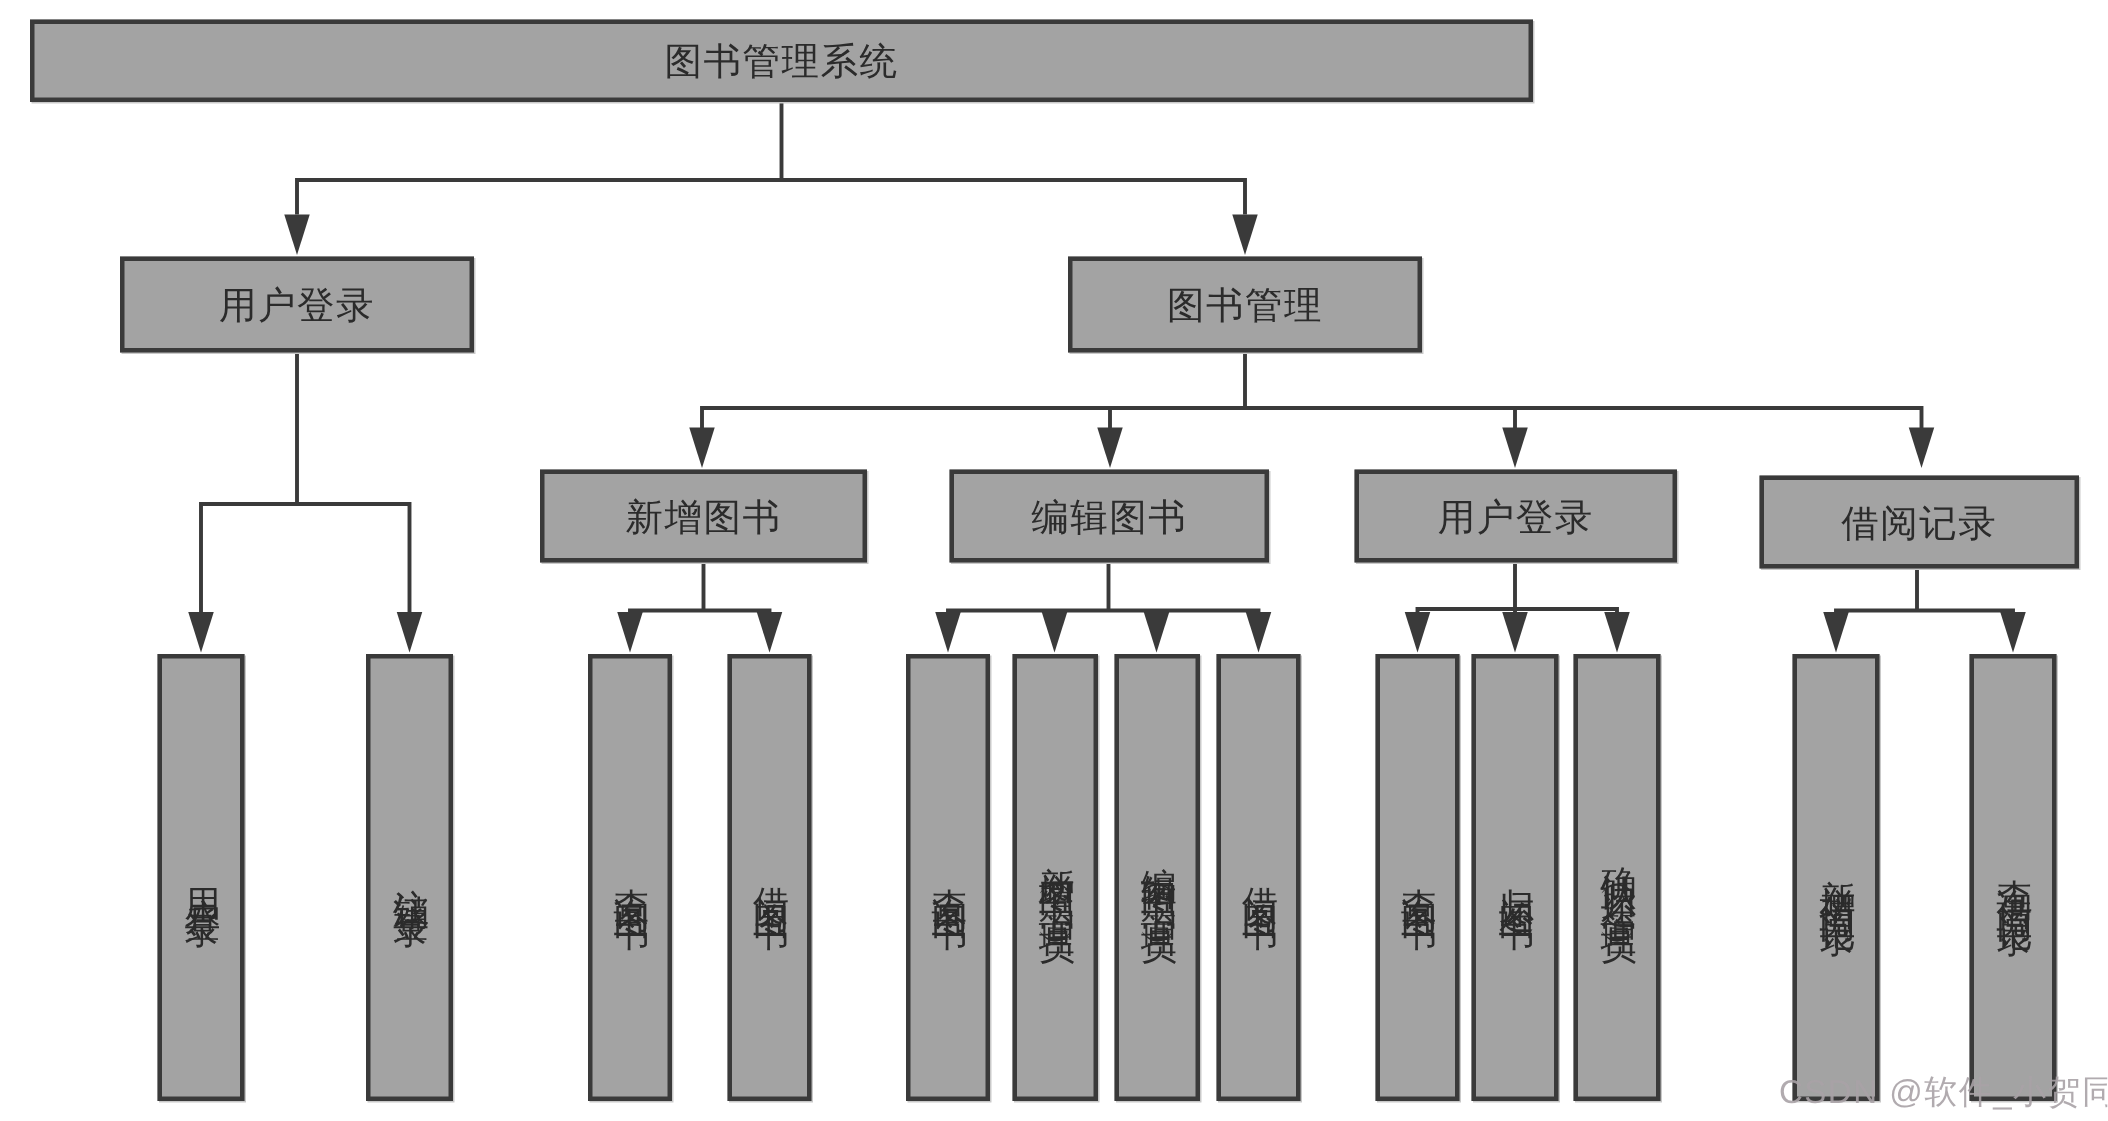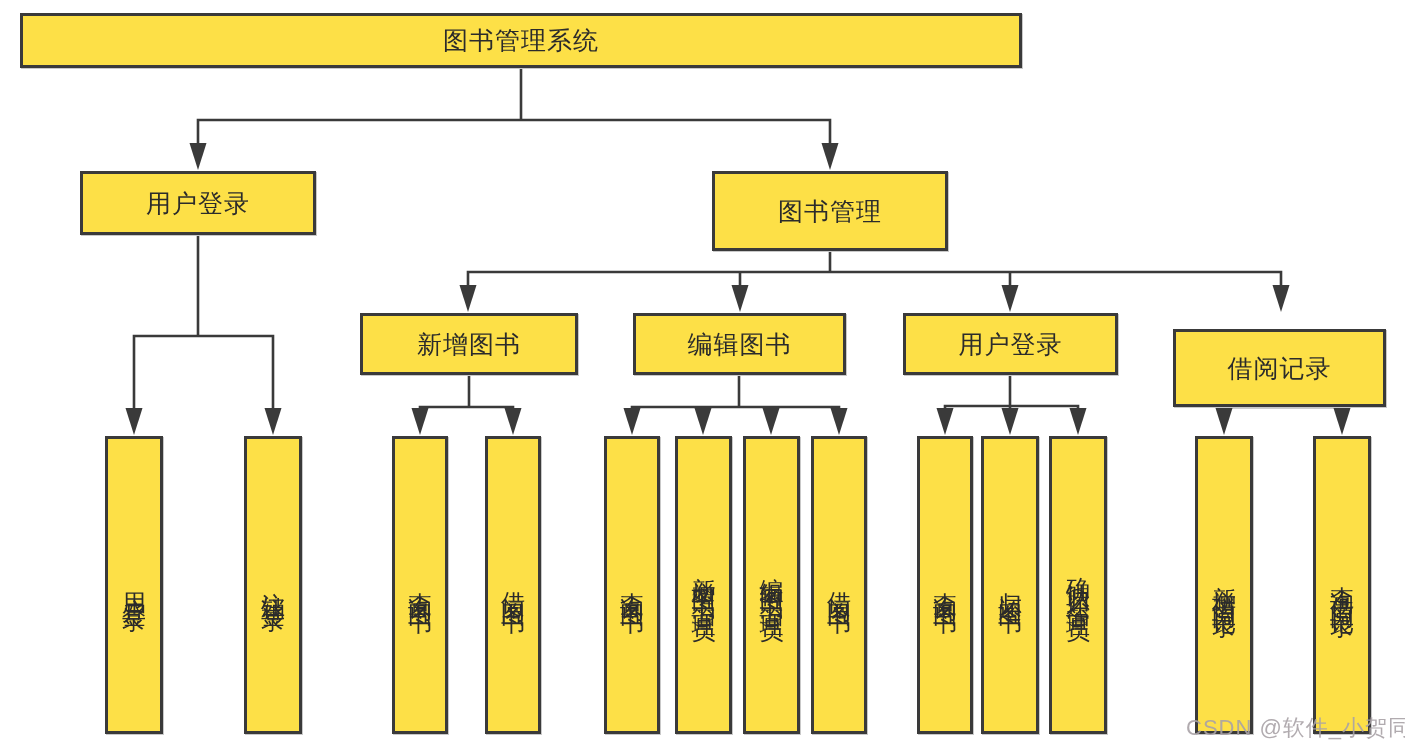--- a/index.html
+++ b/index.html
@@ -13,21 +13,21 @@
   }
   .wires {
     position: absolute;
     left: 0; top: 0;
     width: 1405px; height: 747px;
     z-index: 0;
   }
   .box {
     position: absolute;
     box-sizing: border-box;
-    background: #fde047;
+    background: #a3a3a3;
     border: 3px solid #3a3a3a;
     color: #2b2b2b;
     display: flex;
     align-items: center;
     justify-content: center;
     z-index: 1;
     box-shadow: 1px 1px 0 #c9c9c9;
     text-align: right;
   }
   .box.h {
@@ -105,26 +105,26 @@
       <polygon points="1001.5,408 1018.5,408 1010,435"></polygon>
       <polygon points="1069.5,408 1086.5,408 1078,435"></polygon>
       <polygon points="1215.5,408 1232.5,408 1224,435"></polygon>
       <polygon points="1333.5,408 1350.5,408 1342,435"></polygon>
     </g>
   </svg>
 
   <div class="box h" style="left:20px; top:13px; width:1002px; height:55px">图书管理系统</div>
 
   <div class="box h" style="left:80px; top:171px; width:236px; height:64px">用户登录</div>
-  <div class="box h" style="left:712px; top:171px; width:236px; height:80px">图书管理</div>
+  <div class="box h" style="left:712px; top:171px; width:236px; height:64px">图书管理</div>
 
   <div class="box h" style="left:360px; top:313px; width:218px; height:62px">新增图书</div>
   <div class="box h" style="left:633px; top:313px; width:213px; height:62px">编辑图书</div>
   <div class="box h" style="left:903px; top:313px; width:215px; height:62px">用户登录</div>
-  <div class="box h" style="left:1173px; top:329px; width:213px; height:78px">借阅记录</div>
+  <div class="box h" style="left:1173px; top:317px; width:213px; height:62px">借阅记录</div>
 
   <div class="box v" style="left:105px; top:436px; width:58px; height:298px">用户登录</div>
   <div class="box v" style="left:244px; top:436px; width:58px; height:298px">注销登录</div>
 
   <div class="box v" style="left:392px; top:436px; width:56px; height:298px">查询图书</div>
   <div class="box v" style="left:485px; top:436px; width:56px; height:298px">借阅图书</div>
 
   <div class="box v" style="left:604px; top:436px; width:56px; height:298px">查询图书</div>
   <div class="box v" style="left:675px; top:436px; width:57px; height:298px">新增图书（管理员）</div>
   <div class="box v" style="left:743px; top:436px; width:57px; height:298px">编辑图书（管理员）</div>

